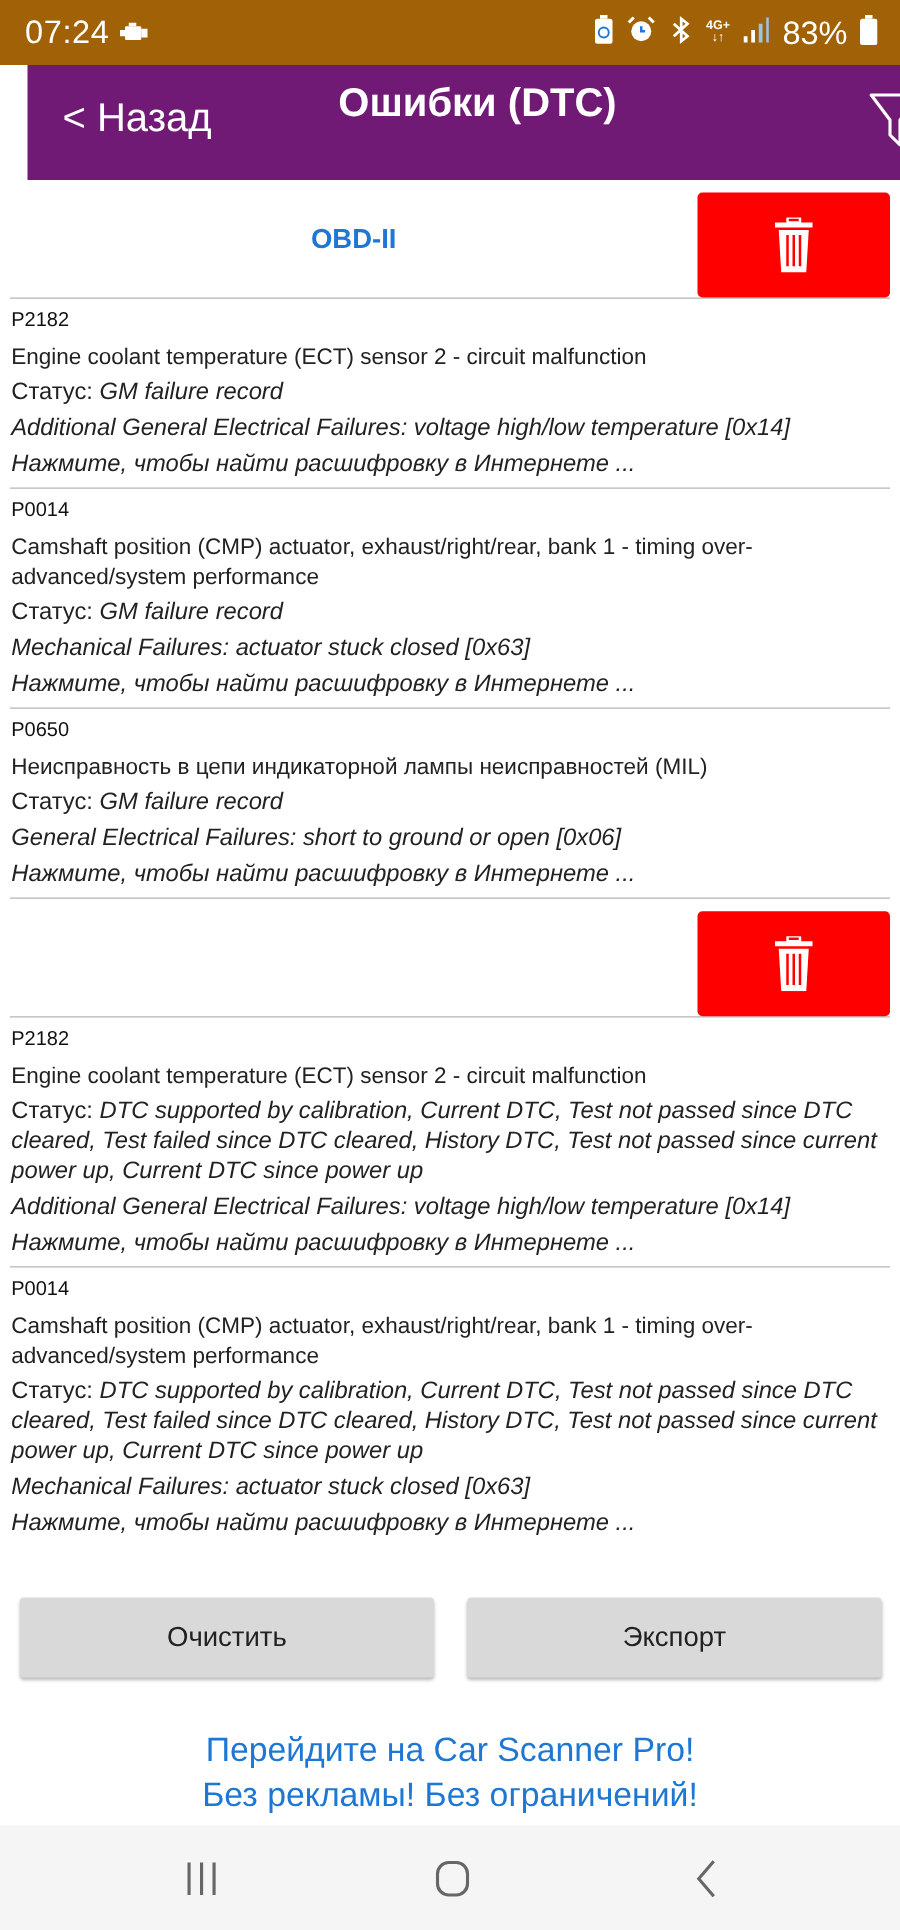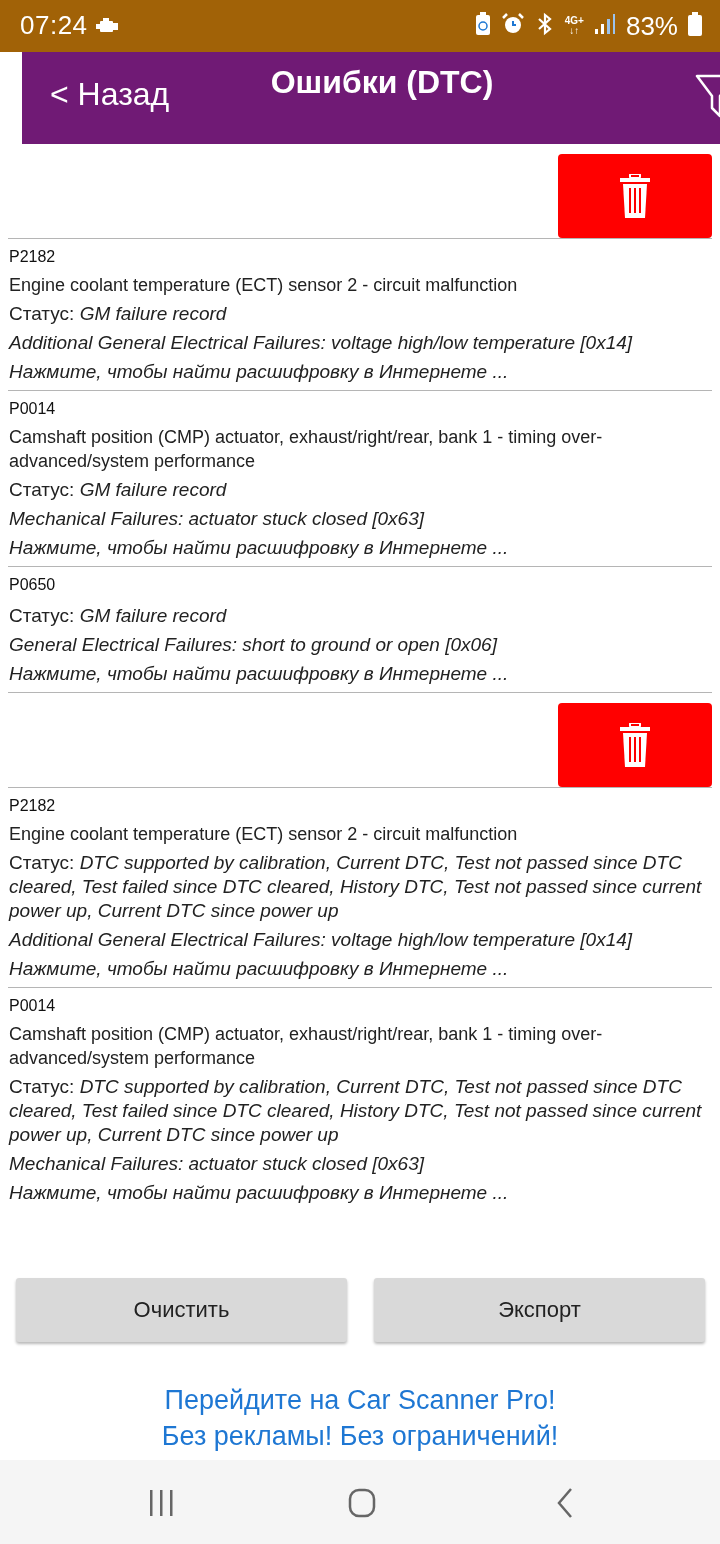--- a/index.html
+++ b/index.html
@@ -98,78 +98,80 @@
   <span class="back">&lt; Назад</span>
   <span class="title">Ошибки (DTC)</span>
   <span class="filter">
     <svg width="44" height="48" viewBox="0 0 44 48">
         <path d="M3 4 H41 L26 24 V44 L18 36 V24 Z" fill="none" stroke="#fff" stroke-width="2.5" stroke-linejoin="round"></path>
       </svg>
   </span>
 </div>
 
 <div class="content">
+
+  <div class="section-header">
+    <div class="sec-title">OBD-II</div>
+    <div class="del-btn">
+      <svg width="32" height="44" viewBox="0 0 32 44">
+          <rect x="11" y="0" width="10" height="4" rx="1" fill="none" stroke="#fff" stroke-width="2"></rect>
+          <rect x="1" y="4" width="30" height="4" fill="#fff"></rect>
+          <path d="M4 10 H28 L26 44 H6 Z" fill="#fff"></path>
+          <rect x="10" y="14" width="2" height="25" fill="#ff0000"></rect>
+          <rect x="15" y="14" width="2" height="25" fill="#ff0000"></rect>
+          <rect x="20" y="14" width="2" height="25" fill="#ff0000"></rect>
+        </svg>
+    </div>
+  </div>
+  <div class="divider"></div>
+
+  <div class="dtc">
+    <div class="code">P2182</div>
+    <div class="desc">Engine coolant temperature (ECT) sensor 2 - circuit malfunction</div>
+    <div class="line"><span>Статус: </span><span class="it">GM failure record</span></div>
+    <div class="line it">Additional General Electrical Failures: voltage high/low temperature [0x14]</div>
+    <div class="line it">Нажмите, чтобы найти расшифровку в Интернете ...</div>
+  </div>
+  <div class="divider"></div>
+
+  <div class="dtc">
+    <div class="code">P0014</div>
+    <div class="desc">Camshaft position (CMP) actuator, exhaust/right/rear, bank 1 - timing over-advanced/system performance</div>
+    <div class="line"><span>Статус: </span><span class="it">GM failure record</span></div>
+    <div class="line it">Mechanical Failures: actuator stuck closed [0x63]</div>
+    <div class="line it">Нажмите, чтобы найти расшифровку в Интернете ...</div>
+  </div>
+  <div class="divider"></div>
+
+  <div class="dtc">
+    <div class="code">P0650</div>
+    <div class="desc">Неисправность в цепи индикаторной лампы неисправностей (MIL)</div>
+    <div class="line"><span>Статус: </span><span class="it">GM failure record</span></div>
+    <div class="line it">General Electrical Failures: short to ground or open [0x06]</div>
+    <div class="line it">Нажмите, чтобы найти расшифровку в Интернете ...</div>
+  </div>
+  <div class="divider"></div>
 
   <div class="section-header">
     <div class="del-btn">
       <svg width="32" height="44" viewBox="0 0 32 44">
           <rect x="11" y="0" width="10" height="4" rx="1" fill="none" stroke="#fff" stroke-width="2"></rect>
           <rect x="1" y="4" width="30" height="4" fill="#fff"></rect>
           <path d="M4 10 H28 L26 44 H6 Z" fill="#fff"></path>
           <rect x="10" y="14" width="2" height="25" fill="#ff0000"></rect>
           <rect x="15" y="14" width="2" height="25" fill="#ff0000"></rect>
           <rect x="20" y="14" width="2" height="25" fill="#ff0000"></rect>
         </svg>
     </div>
   </div>
   <div class="divider"></div>
 
   <div class="dtc">
     <div class="code">P2182</div>
     <div class="desc">Engine coolant temperature (ECT) sensor 2 - circuit malfunction</div>
-    <div class="line"><span>Статус: </span><span class="it">GM failure record</span></div>
-    <div class="line it">Additional General Electrical Failures: voltage high/low temperature [0x14]</div>
-    <div class="line it">Нажмите, чтобы найти расшифровку в Интернете ...</div>
-  </div>
-  <div class="divider"></div>
-
-  <div class="dtc">
-    <div class="code">P0014</div>
-    <div class="desc">Camshaft position (CMP) actuator, exhaust/right/rear, bank 1 - timing over-advanced/system performance</div>
-    <div class="line"><span>Статус: </span><span class="it">GM failure record</span></div>
-    <div class="line it">Mechanical Failures: actuator stuck closed [0x63]</div>
-    <div class="line it">Нажмите, чтобы найти расшифровку в Интернете ...</div>
-  </div>
-  <div class="divider"></div>
-
-  <div class="dtc">
-    <div class="code">P0650</div>
-    <div class="line"><span>Статус: </span><span class="it">GM failure record</span></div>
-    <div class="line it">General Electrical Failures: short to ground or open [0x06]</div>
-    <div class="line it">Нажмите, чтобы найти расшифровку в Интернете ...</div>
-  </div>
-  <div class="divider"></div>
-
-  <div class="section-header">
-    <div class="del-btn">
-      <svg width="32" height="44" viewBox="0 0 32 44">
-          <rect x="11" y="0" width="10" height="4" rx="1" fill="none" stroke="#fff" stroke-width="2"></rect>
-          <rect x="1" y="4" width="30" height="4" fill="#fff"></rect>
-          <path d="M4 10 H28 L26 44 H6 Z" fill="#fff"></path>
-          <rect x="10" y="14" width="2" height="25" fill="#ff0000"></rect>
-          <rect x="15" y="14" width="2" height="25" fill="#ff0000"></rect>
-          <rect x="20" y="14" width="2" height="25" fill="#ff0000"></rect>
-        </svg>
-    </div>
-  </div>
-  <div class="divider"></div>
-
-  <div class="dtc">
-    <div class="code">P2182</div>
-    <div class="desc">Engine coolant temperature (ECT) sensor 2 - circuit malfunction</div>
     <div class="line"><span>Статус: </span><span class="it">DTC supported by calibration, Current DTC, Test not passed since DTC cleared, Test failed since DTC cleared, History DTC, Test not passed since current power up, Current DTC since power up</span></div>
     <div class="line it">Additional General Electrical Failures: voltage high/low temperature [0x14]</div>
     <div class="line it">Нажмите, чтобы найти расшифровку в Интернете ...</div>
   </div>
   <div class="divider"></div>
 
   <div class="dtc">
     <div class="code">P0014</div>
     <div class="desc">Camshaft position (CMP) actuator, exhaust/right/rear, bank 1 - timing over-advanced/system performance</div>
     <div class="line"><span>Статус: </span><span class="it">DTC supported by calibration, Current DTC, Test not passed since DTC cleared, Test failed since DTC cleared, History DTC, Test not passed since current power up, Current DTC since power up</span></div>

